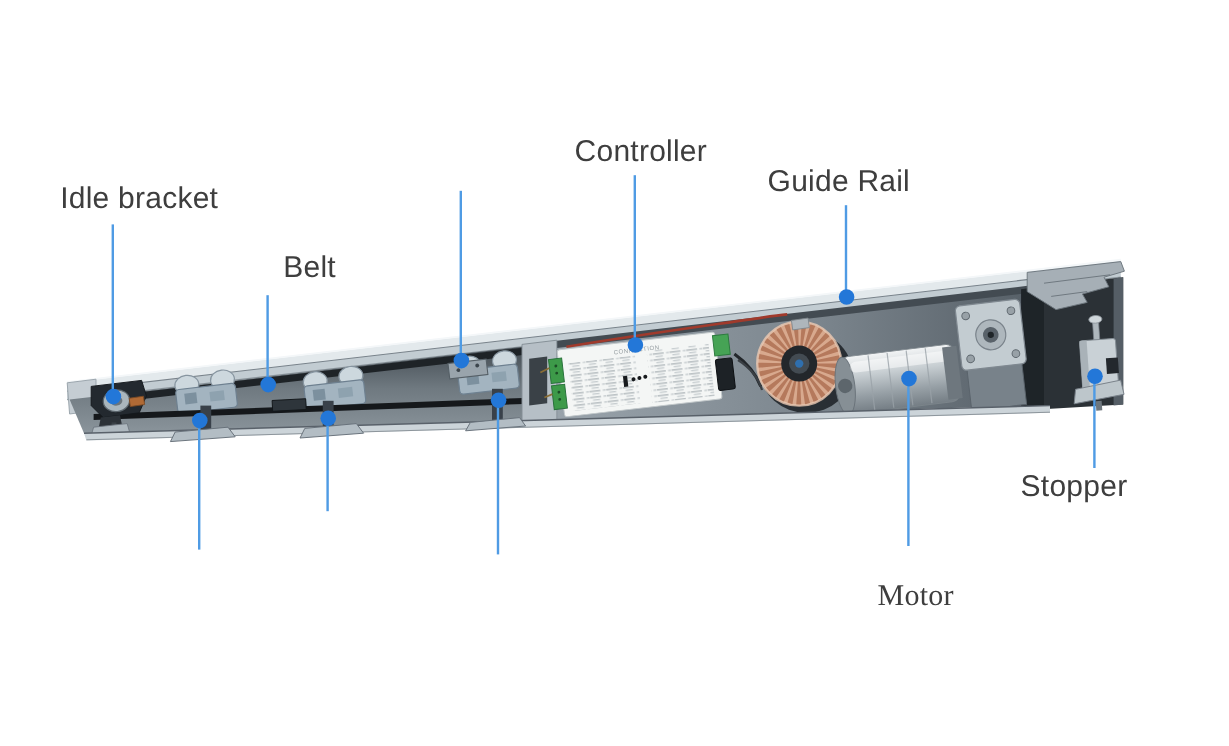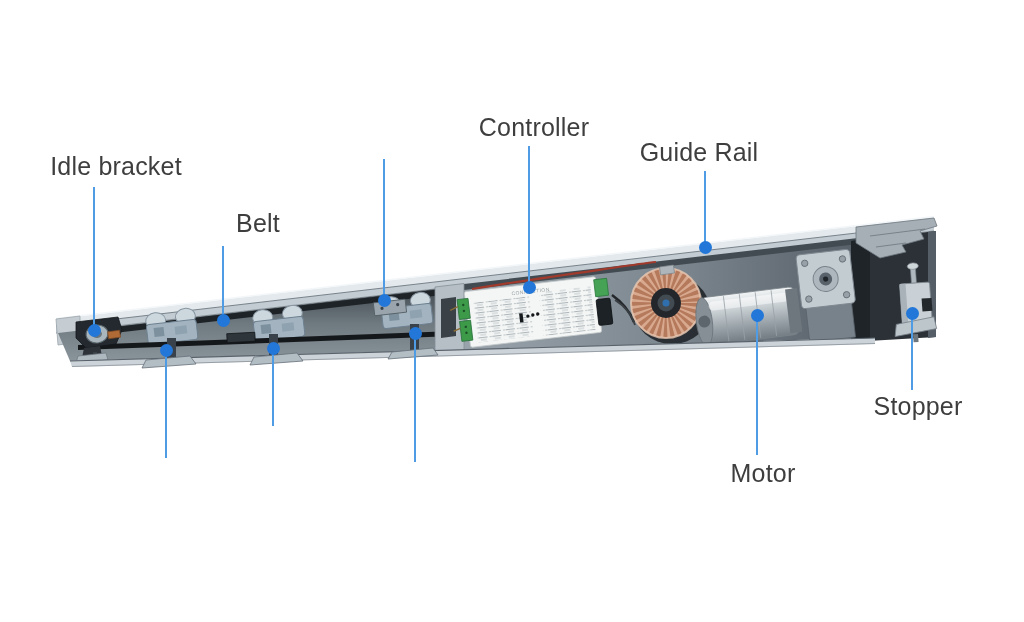--- a/index.html
+++ b/index.html
@@ -220,24 +220,24 @@
       <div class="callout-line" style="left: 383px; top: 159px; height: 136px;"></div>
       <div class="callout-dot" style="left: 377.5px; top: 293.5px;"></div>
       <div class="callout-line" style="left: 528px; top: 146px; height: 136px;"></div>
       <div class="callout-dot" style="left: 522.5px; top: 280.5px;"></div>
       <div class="callout-label" style="left: 534px; top: 127px;">Controller</div>
       <div class="callout-line" style="left: 704px; top: 171px; height: 71px;"></div>
       <div class="callout-dot" style="left: 698.5px; top: 240.5px;"></div>
       <div class="callout-label" style="left: 699px; top: 152px;">Guide Rail</div>
       <div class="callout-line" style="left: 911px; top: 318px; height: 72px;"></div>
       <div class="callout-dot" style="left: 905.5px; top: 306.5px;"></div>
-      <div class="callout-label" style="left: 918px; top: 406px;">Stopper</div>
+      <div class="callout-label" style="left: 895px; top: 406px;">Stopper</div>
       <div class="callout-line" style="left: 756px; top: 320px; height: 135px;"></div>
       <div class="callout-dot" style="left: 750.5px; top: 308.5px;"></div>
-      <div class="callout-label" style="left: 763px; top: 473px;">Motor</div>
+      <div class="callout-label" style="left: 763px; top: 497px; font-family: Liberation Serif, serif;">Motor</div>
       <div class="callout-line" style="left: 414px; top: 338px; height: 124px;"></div>
       <div class="callout-dot" style="left: 408.5px; top: 326.5px;"></div>
       <div class="callout-line" style="left: 272px; top: 353px; height: 73px;"></div>
       <div class="callout-dot" style="left: 266.5px; top: 341.5px;"></div>
       <div class="callout-line" style="left: 165px; top: 355px; height: 103px;"></div>
       <div class="callout-dot" style="left: 159.5px; top: 343.5px;"></div>
     </div>
 </div>
 
 </body></html>

